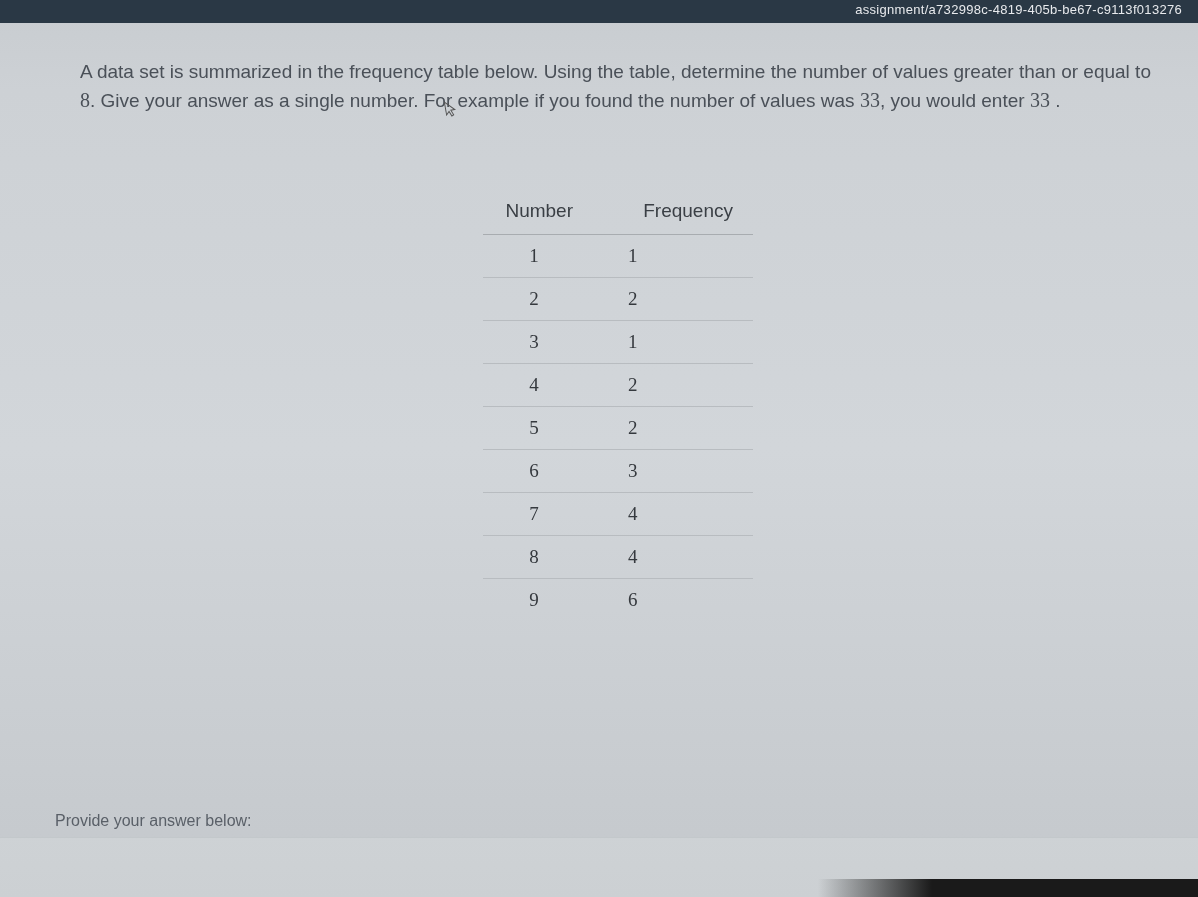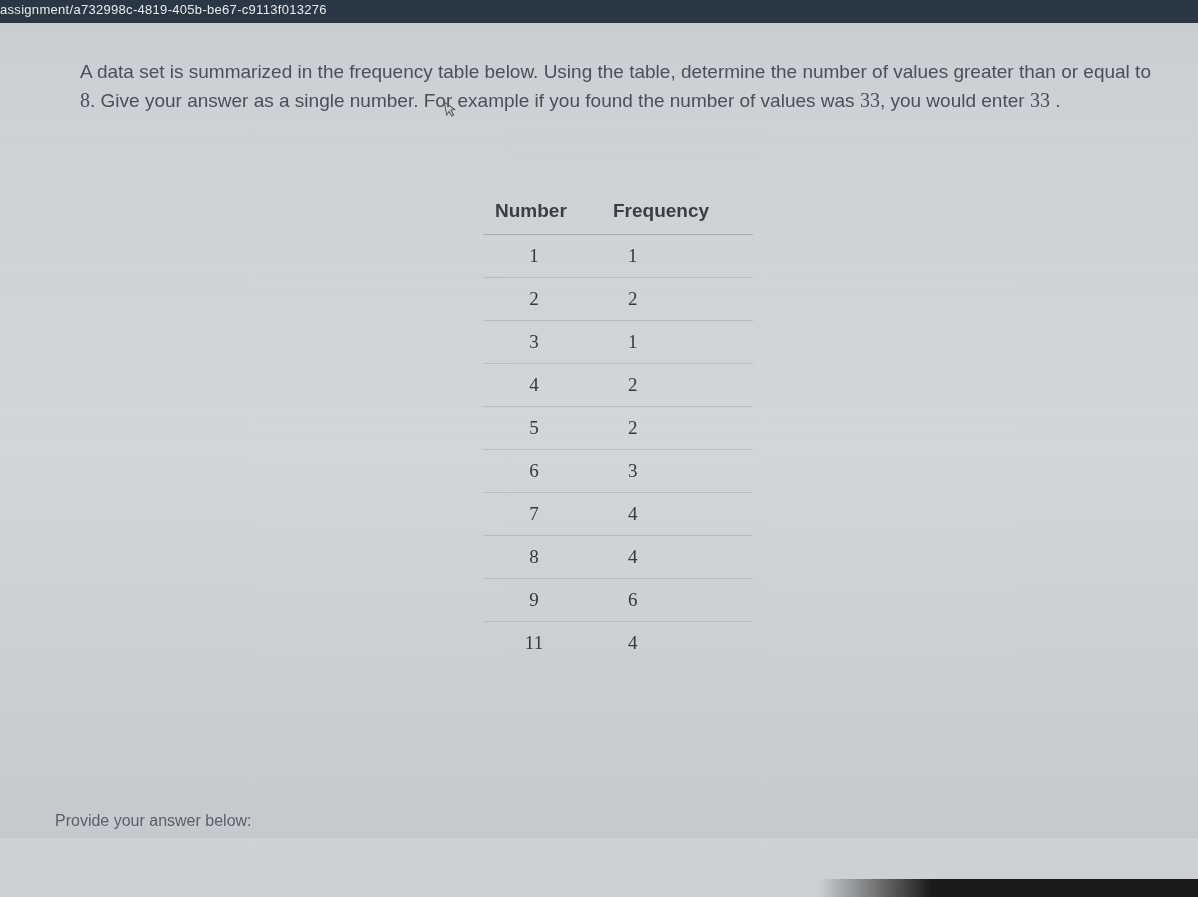--- a/index.html
+++ b/index.html
@@ -12,23 +12,23 @@
       background: linear-gradient(to bottom, #c8ccd0 0%, #cdd1d5 10%, #d2d6da 50%, #c4c8cc 100%);
       width: 1198px;
       height: 897px;
       overflow: hidden;
       position: relative;
     }
     .url-bar {
       width: 100%;
       background: #2a3845;
       color: #e8eaed;
-      padding: 2px 0 6px 0;
+      padding: 2px 16px 6px 0;
       font-size: 13px;
-      text-align: left;
+      text-align: right;
       font-family: Arial, sans-serif;
       letter-spacing: 0.3px;
     }
     .content-wrapper {
       padding: 35px 42px 0 80px;
     }
     .question-text {
       color: #4a5058;
       font-size: 19px;
       line-height: 1.45;
@@ -49,22 +49,22 @@
     .table-container {
       margin-top: 75px;
       display: flex;
       justify-content: center;
     }
     .freq-table {
       border-collapse: collapse;
       width: 270px;
     }
     .freq-table th {
-      text-align: left;
-      font-weight: 700;
+      text-align: right;
+      font-weight: 400;
       color: #3a3f45;
       font-size: 19px;
       padding: 10px 20px 12px 20px;
       border-bottom: 1px solid #a8acb0;
     }
     .freq-table th:first-child {
       padding-left: 12px;
     }
     .freq-table td {
       font-family: 'Times New Roman', serif;
@@ -167,24 +167,20 @@
             <td>4</td>
           </tr>
           <tr>
             <td>8</td>
             <td>4</td>
           </tr>
           <tr>
             <td>9</td>
             <td>6</td>
           </tr>
-          <tr>
-            <td>11</td>
-            <td>4</td>
-          </tr>
         </tbody>
     </table>
   </div>
 </div>
 
 <div class="answer-prompt">Provide your answer below:</div>
 <div class="answer-area"></div>
 <div class="bottom-dark"></div>
 
 </body></html>

